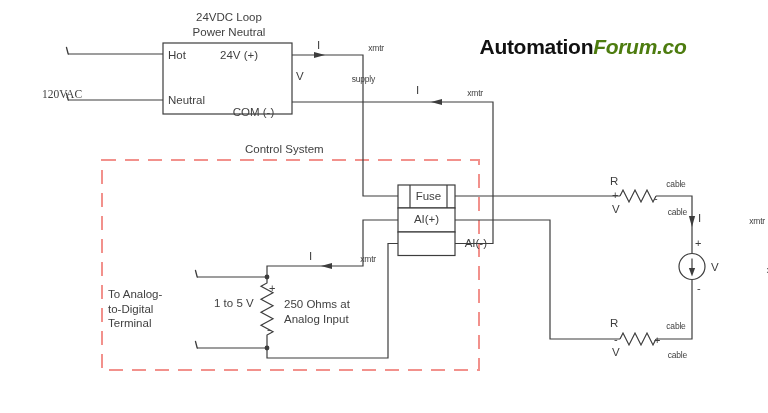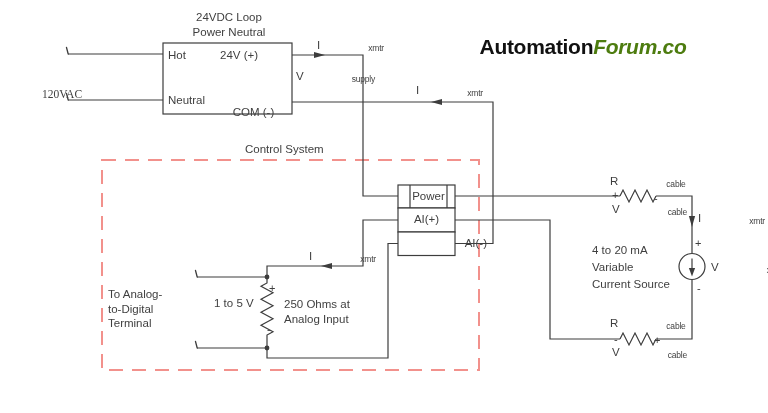--- a/index.html
+++ b/index.html
@@ -94,40 +94,35 @@
   <div class="t" style="left:168px;top:94px;">Neutral</div>
   <div class="t" style="left:220px;top:94px;width:67px;text-align:center;margin-top:12px;">COM (-)</div>
 
   <div class="t" style="left:317px;top:39px;"><span>I</span><span class="sub">xmtr</span></div>
   <div class="t" style="left:296px;top:70px;"><span>V</span><span class="sub">supply</span></div>
   <div class="t" style="left:416px;top:84px;"><span>I</span><span class="sub">xmtr</span></div>
   <div class="t" style="left:309px;top:250px;"><span>I</span><span class="sub">xmtr</span></div>
   <div class="t" style="left:698px;top:212px;"><span>I</span><span class="sub">xmtr</span></div>
 
   <div class="t" style="left:245px;top:143px;">Control System</div>
-  <div class="t c" style="left:410px;top:190px;width:37px;">Power</div>
+  <div class="t c" style="left:410px;top:190px;width:37px;">Fuse</div>
   <div class="t c" style="left:398px;top:213px;width:57px;">AI(+)</div>
   <div class="t c" style="left:420px;top:237px;width:67px;text-align:right;">AI(-)</div>
 
   <div class="t lines lh14" style="left:108px;top:287px;">
     <span>To Analog-</span>
     <span>to-Digital</span>
     <span>Terminal</span>
   </div>
   <div class="t" style="left:214px;top:297px;">1 to 5 V</div>
   <div class="t lines lh15" style="left:276px;top:297px;">
     <span>250 Ohms at</span>
     <span>Analog Input</span>
   </div>
 
-  <div class="t lines lh17" style="left:592px;top:242px;">
-    <span>4 to 20 mA</span>
-    <span>Variable</span>
-    <span>Current Source</span>
-  </div>
   <div class="t" style="left:711px;top:261px;"><span>V</span><span class="sub">xmtr</span></div>
 
   <div class="t c" style="left:610px;top:175px;width:56px;"><span>R</span><span class="sub">cable</span></div>
   <div class="t c" style="left:612px;top:203px;width:56px;"><span>V</span><span class="sub">cable</span></div>
   <div class="t c" style="left:610px;top:317px;width:56px;"><span>R</span><span class="sub">cable</span></div>
   <div class="t c" style="left:612px;top:346px;width:56px;"><span>V</span><span class="sub">cable</span></div>
 
   <div class="t sign" style="left:612px;top:190px;">+</div>
   <div class="t sign" style="left:654px;top:193px;">-</div>
   <div class="t sign" style="left:614px;top:334px;">-</div>

